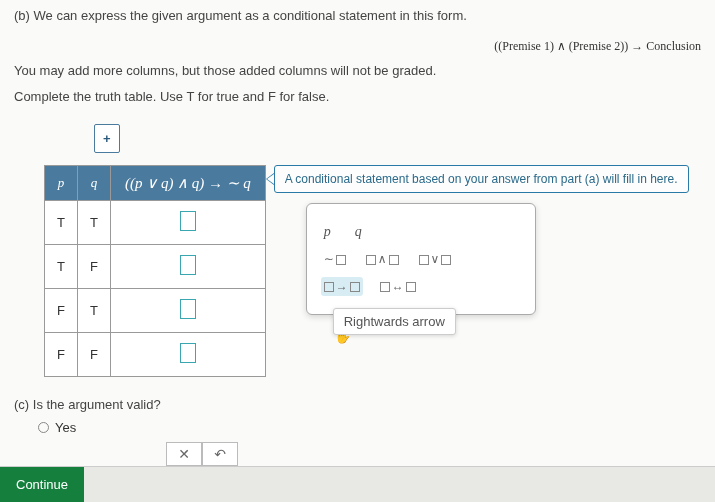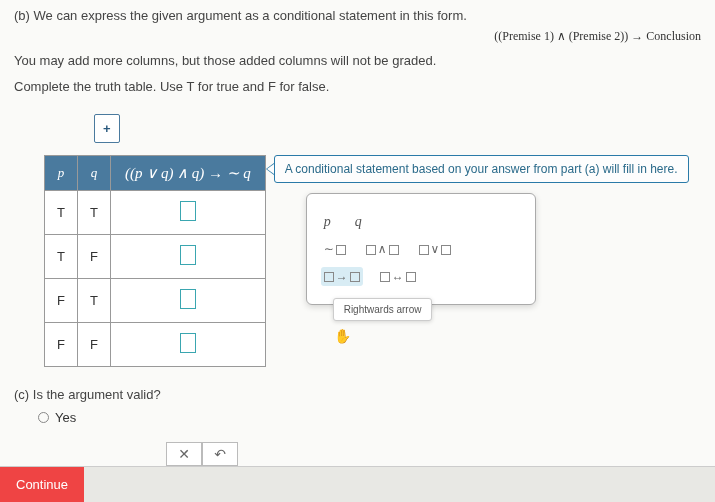--- a/index.html
+++ b/index.html
@@ -1,18 +1,18 @@
 <!DOCTYPE html>
 <html><head>
 <meta charset="utf-8">
 <style>
 * { box-sizing: border-box; margin: 0; padding: 0; }
 body { font-family: Arial, sans-serif; font-size: 13px; color: #333; background: #fafaf8; width: 715px; height: 502px; overflow: hidden; position: relative; }
 .content { padding: 8px 14px; }
-.part-label { color: #444; margin-bottom: 6px; }
+.part-label { color: #444; margin-bottom: 16px; }
 .formula { margin: 6px 0 6px 40px; font-family: serif; font-size: 12px; text-align: right; }
 .instruction { color: #444; margin: 8px 0; line-height: 1.4; }
 .add-col-btn { display: inline-block; background: #fff; border: 1px solid #4a7a9e; padding: 6px 8px; margin: 10px 0 8px 80px; cursor: pointer; border-radius: 2px; }
 .plus-icon { font-weight: bold; color: #2a5a7e; }
 .table-area { display: flex; align-items: flex-start; margin-top: 4px; }
 .truth-table { border-collapse: collapse; margin-left: 30px; }
 .truth-table th, .truth-table td { border: 1px solid #999; text-align: center; vertical-align: middle; }
 .truth-table th { background: #4a7a9e; color: #fff; font-style: italic; font-weight: normal; padding: 8px 10px; font-family: serif; }
 .truth-table th.formula-hdr { padding: 8px 14px; font-size: 15px; }
 .truth-table td { padding: 10px 12px; background: #fff; }
@@ -20,27 +20,27 @@
 .callout { margin-left: 8px; position: relative; }
 .callout-box { border: 1px solid #2a7aa8; border-radius: 3px; padding: 6px 10px; color: #2a6a8a; background: #fdfdfd; font-size: 12px; }
 .callout-arrow { position: absolute; left: -8px; top: 8px; width: 0; height: 0; border-top: 6px solid transparent; border-bottom: 6px solid transparent; border-right: 8px solid #2a7aa8; }
 .callout-arrow::after { content: ""; position: absolute; left: 1px; top: -5px; width: 0; height: 0; border-top: 5px solid transparent; border-bottom: 5px solid transparent; border-right: 7px solid #fdfdfd; }
 .palette { margin-top: 10px; margin-left: 40px; border: 1px solid #aaa; border-radius: 6px; background: #fff; box-shadow: 0 2px 6px rgba(0,0,0,0.15); padding: 10px 14px; width: 230px; }
 .palette-row { display: flex; gap: 18px; align-items: center; margin: 8px 0; font-family: serif; font-style: italic; font-size: 14px; color: #555; }
 .palette-row.ops { gap: 14px; font-style: normal; font-size: 12px; color: #666; }
 .op-btn { display: inline-flex; align-items: center; gap: 2px; cursor: pointer; padding: 2px 3px; }
 .op-btn.sel { background: #d8ecf4; border-radius: 3px; }
 .sq { display: inline-block; width: 10px; height: 10px; border: 1px solid #888; }
-.tooltip { position: absolute; margin-top: 4px; margin-left: 12px; background: #fff; border: 1px solid #ccc; border-radius: 3px; padding: 5px 10px; font-size: 10px; color: #555; box-shadow: 0 1px 4px rgba(0,0,0,0.15); }
+.tooltip { position: absolute; margin-top: 4px; margin-left: 12px; background: #fff; border: 1px solid #ccc; border-radius: 3px; padding: 5px 10px; font-size: 13px; color: #555; box-shadow: 0 1px 4px rgba(0,0,0,0.15); }
 .pointer { position: absolute; font-size: 14px; }
 .part-c { margin-top: 20px; color: #444; }
 .radio-row { margin: 8px 0 0 24px; display: flex; align-items: center; gap: 6px; }
 .radio { width: 11px; height: 11px; border: 1px solid #888; border-radius: 50%; }
 .bottom-bar { position: absolute; bottom: 0; left: 0; right: 0; height: 36px; background: #e8e8e4; border-top: 1px solid #ccc; display: flex; align-items: center; }
-.continue-btn { background: #ef4444; color: #fff; padding: 9px 16px; font-size: 13px; border: none; cursor: pointer; height: 36px; }
+.continue-btn { background: #15803d; color: #fff; padding: 9px 16px; font-size: 13px; border: none; cursor: pointer; height: 36px; }
 .small-btns { display: flex; gap: 0; margin-left: 0; position: absolute; left: 166px; bottom: 36px; }
 .small-btn { width: 36px; height: 24px; border: 1px solid #bbb; background: #fff; display: flex; align-items: center; justify-content: center; font-size: 14px; color: #666; cursor: pointer; }
 </style>
 </head>
 <body>
 
 <div class="content">
   <div class="part-label">(b) We can express the given argument as a conditional statement in this form.</div>
   <div class="formula">((Premise 1) ∧ (Premise 2)) → Conclusion</div>
   <div class="instruction">You may add more columns, but those added columns will not be graded.</div>

